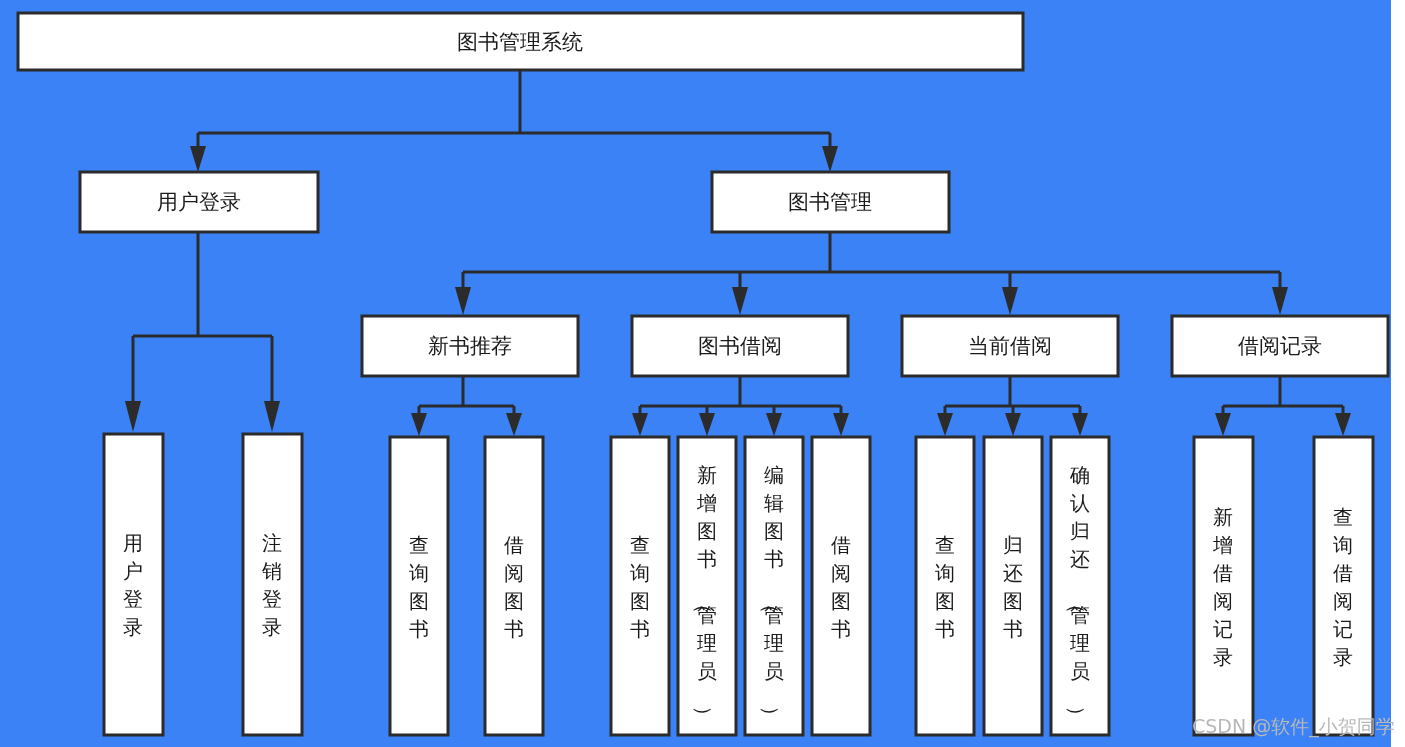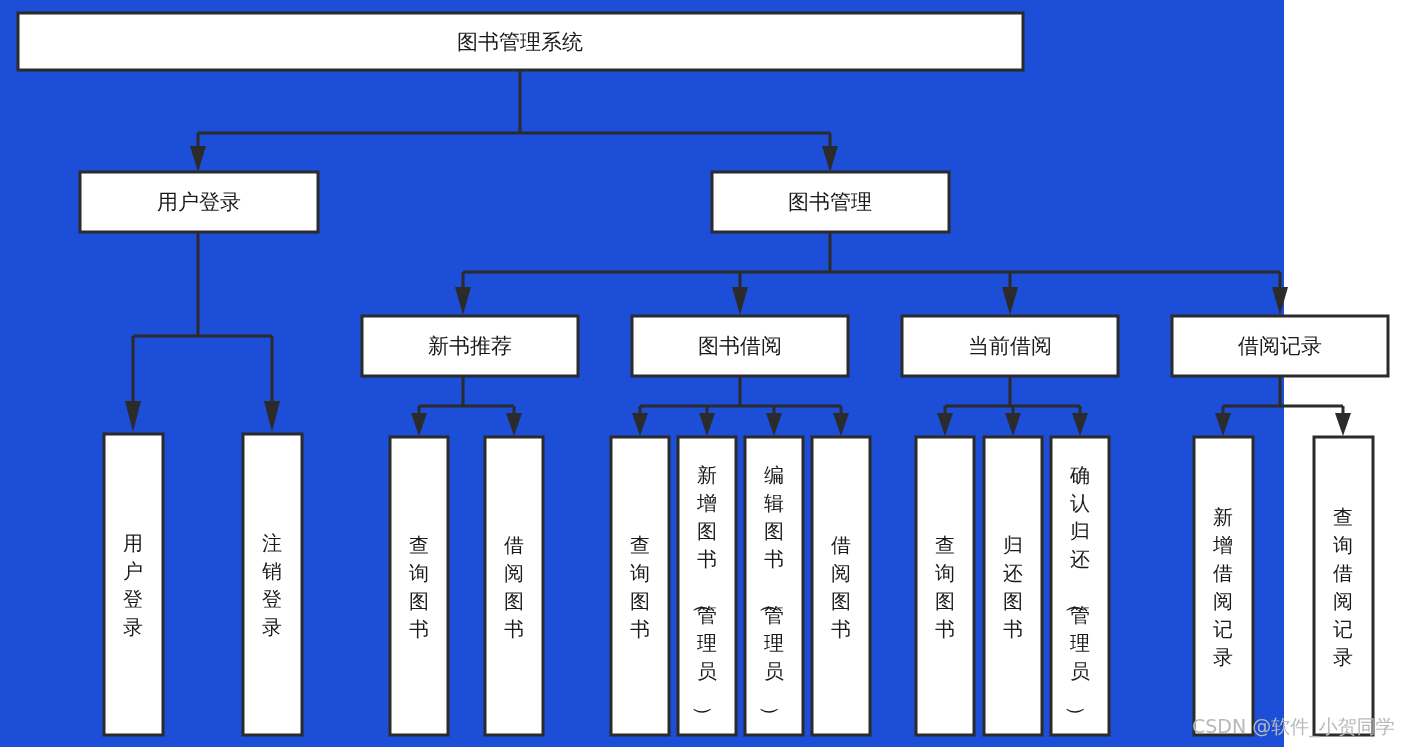--- a/index.html
+++ b/index.html
@@ -9,23 +9,23 @@
     background: #ffffff;
   }
   body {
     width: 1405px;
     height: 747px;
     font-family: "DejaVu Sans", "Liberation Sans", sans-serif;
     overflow: hidden;
   }
   #diagram-root {
     position: relative;
-    width: 1284px;
+    width: 1391px;
     height: 747px;
-    background: #1d4ed8;
+    background: #3b82f6;
   }
   svg.diagram-canvas {
     position: absolute;
     top: 0;
     left: 0;
     width: 1405px;
     height: 747px;
     display: block;
   }
   .node-rect {

